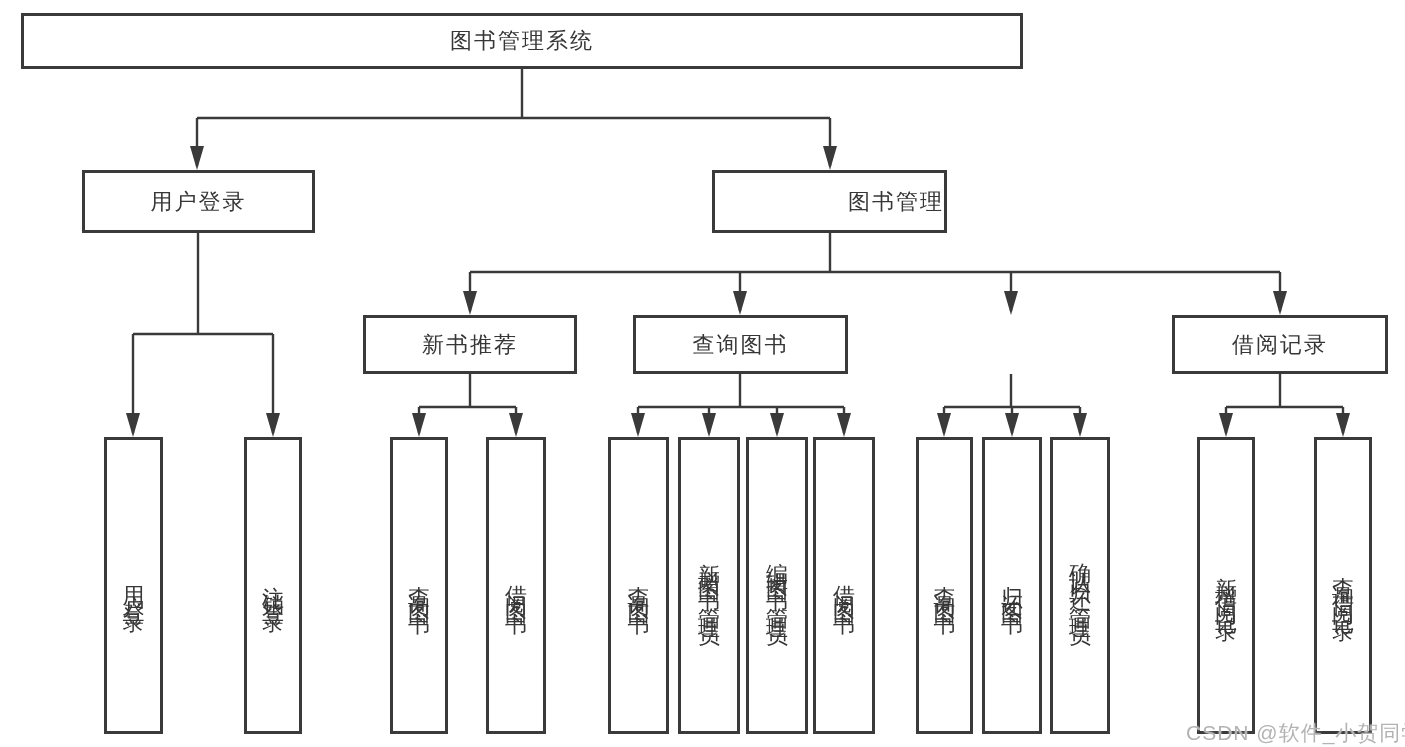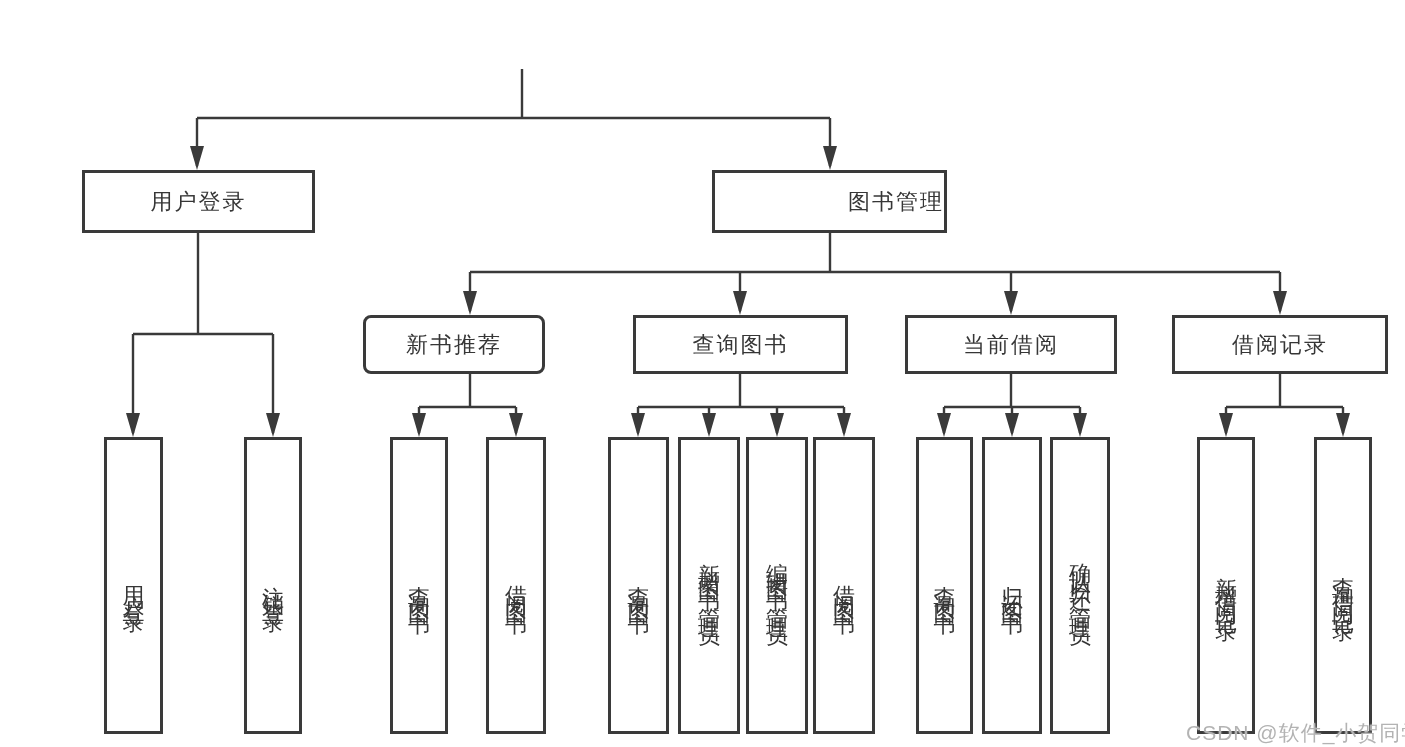--- a/index.html
+++ b/index.html
@@ -103,36 +103,36 @@
       <polygon points="770,413 784,413 777,437"></polygon>
       <polygon points="837,413 851,413 844,437"></polygon>
       <polygon points="937,413 951,413 944,437"></polygon>
       <polygon points="1005,413 1019,413 1012,437"></polygon>
       <polygon points="1073,413 1087,413 1080,437"></polygon>
       <polygon points="1219,413 1233,413 1226,437"></polygon>
       <polygon points="1336,413 1350,413 1343,437"></polygon>
     </g>
   </svg>
 
+  <div class="node hnode" style="left:21px;top:13px;width:1002px;height:56px;">
+    <span>图书管理系统</span>
+  </div>
 
   <div class="node hnode" style="left:82px;top:170px;width:233px;height:63px;">
     <span>用户登录</span>
   </div>
   <div class="node hnode" style="left:712px;top:170px;width:235px;height:63px;justify-content:flex-end;">
     <span>图书管理</span>
   </div>
 
-  <div class="node hnode" style="left:363px;top:315px;width:182px;height:59px;border-radius:8px;">
+  <div class="node hnode" style="left:363px;top:315px;width:214px;height:59px;">
     <span>新书推荐</span>
   </div>
   <div class="node hnode" style="left:633px;top:315px;width:215px;height:59px;">
     <span>查询图书</span>
-  </div>
-  <div class="node hnode" style="left:905px;top:315px;width:212px;height:59px;">
-    <span>当前借阅</span>
   </div>
   <div class="node hnode" style="left:1172px;top:315px;width:216px;height:59px;">
     <span>借阅记录</span>
   </div>
 
   <div class="node vnode" style="left:104px;top:437px;width:59px;height:297px;">
     <span>用户登录</span>
   </div>
   <div class="node vnode" style="left:244px;top:437px;width:58px;height:297px;">
     <span>注销登录</span>

